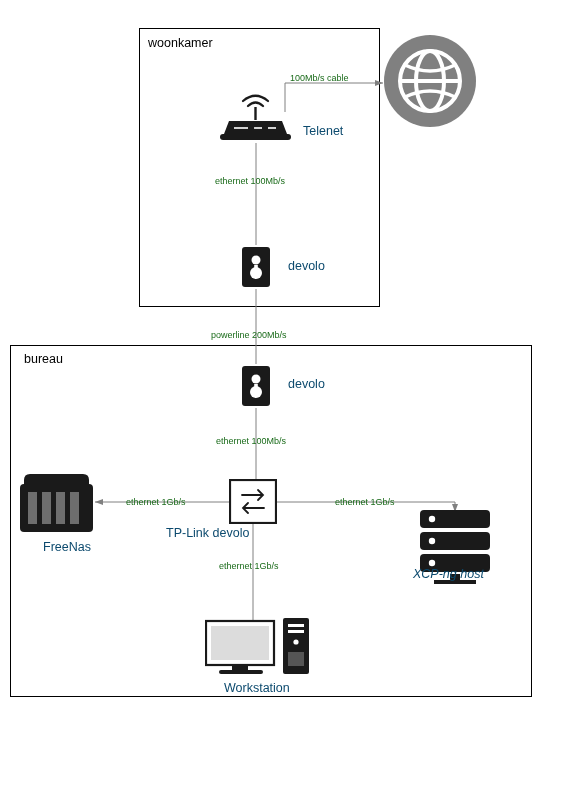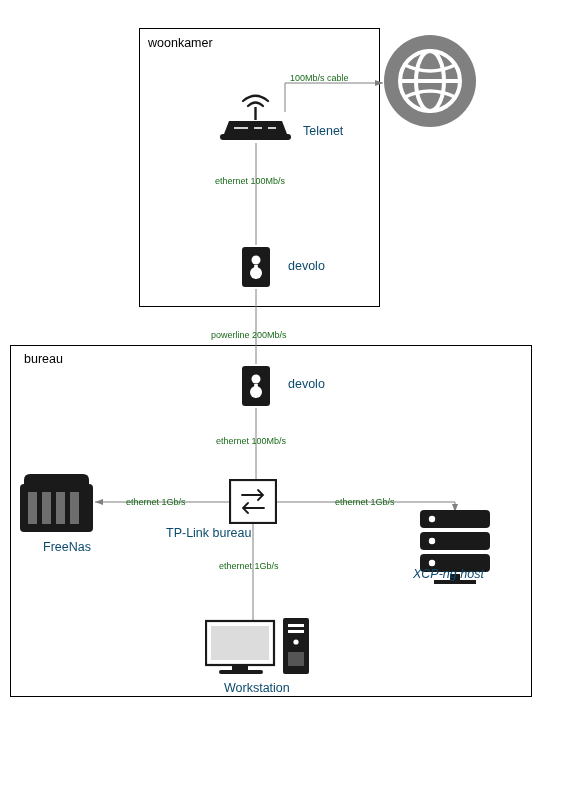--- a/index.html
+++ b/index.html
@@ -139,21 +139,21 @@
     <svg width="48" height="45" viewBox="0 0 48 45">
       <rect x="1" y="1" width="46" height="43" fill="#ffffff" stroke="#1a1a1a" stroke-width="2.2"></rect>
       <g stroke="#1a1a1a" stroke-width="1.8" fill="none" stroke-linecap="round">
         <line x1="13" y1="16" x2="33" y2="16"></line>
         <polyline points="29,11 34,16 29,21"></polyline>
         <line x1="35" y1="29" x2="15" y2="29"></line>
         <polyline points="19,24 14,29 19,34"></polyline>
       </g>
     </svg>
   </div>
-  <div class="node-label" style="left:166px; top:526px;">TP-Link bureau</div>
+  <div class="node-label" style="left:166px; top:526px;">TP-Link devolo</div>
 
   <div class="node" style="left:18px; top:472px;">
     <svg width="77" height="64" viewBox="0 0 77 64">
       <path d="M6 8 Q6 2 12 2 L65 2 Q71 2 71 8 L71 12 L6 12 Z" fill="#1a1a1a"></path>
       <rect x="2" y="12" width="73" height="48" rx="4" fill="#1a1a1a"></rect>
       <rect x="10" y="20" width="9" height="32" fill="#6e6e6e"></rect>
       <rect x="24" y="20" width="9" height="32" fill="#6e6e6e"></rect>
       <rect x="38" y="20" width="9" height="32" fill="#6e6e6e"></rect>
       <rect x="52" y="20" width="9" height="32" fill="#6e6e6e"></rect>
     </svg>

